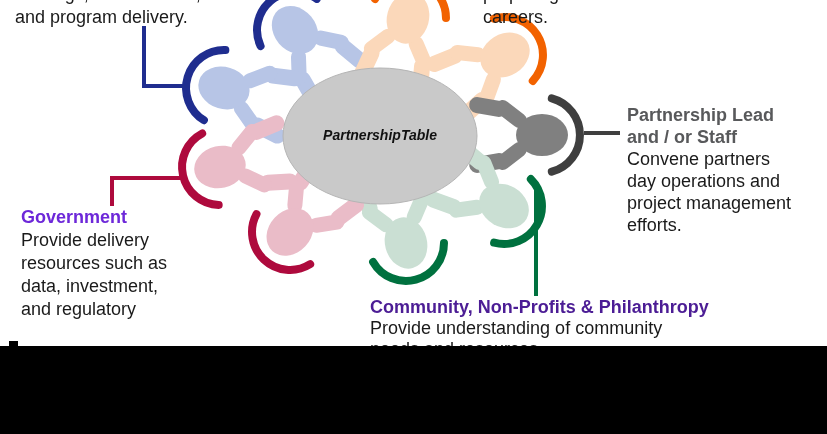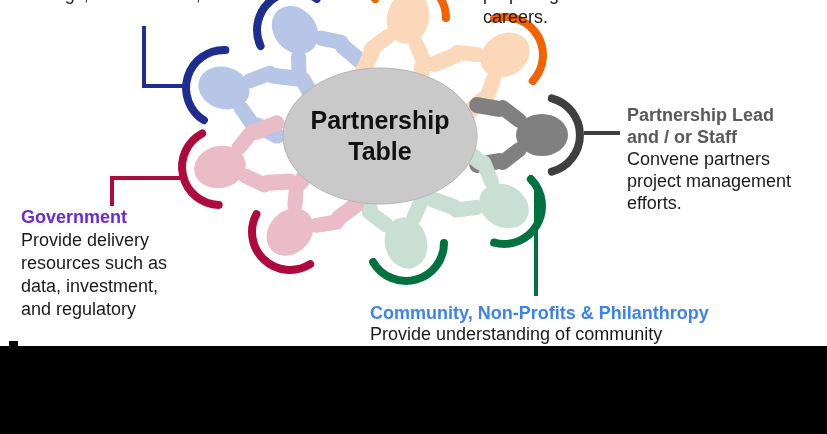--- a/index.html
+++ b/index.html
@@ -6,27 +6,27 @@
   #canvas{
     position:relative;width:827px;height:434px;overflow:hidden;
     background:#ffffff;font-family:"Liberation Sans",sans-serif;
   }
   #diagram{position:absolute;left:0;top:0;}
   .txt{position:absolute;font-size:18px;line-height:23px;color:#1a1a1a;white-space:nowrap;}
   .txt div{white-space:nowrap;}
   .bold{font-weight:700;}
   .c-lead{color:#58595b;}
   .c-gov{color:#6d28d9;}
-  .c-com{color:#3b82f6;margin-top:6px;}
+  .c-com{color:#4c1d95;}
   .lead-block{line-height:22px;}
   .com-block{line-height:21px;}
   .center-label{
     position:absolute;left:283px;top:70px;width:194px;height:132px;
-    display:flex;flex-direction:column;align-items:center;justify-content:center;
-    font-weight:700;font-size:25px;line-height:1.25;color:#111111;text-align:center;
+    display:flex;flex-direction:row;align-items:center;justify-content:center;
+    font-weight:700;font-size:14px;line-height:1.25;color:#111111;text-align:center;font-style:italic;
   }
   .footer-bar{position:absolute;left:0;top:346px;width:827px;height:88px;background:#000000;}
   .footer-nub{position:absolute;left:9px;top:341px;width:9px;height:5px;background:#000000;}
 </style>
 </head>
 <body>
 
 <div id="canvas">
 
   <svg id="diagram" width="827" height="434" viewBox="0 0 827 434">
@@ -113,31 +113,33 @@
       </g>
   </svg>
 
   <div class="center-label">
     <span>Partnership</span>
     <span>Table</span>
   </div>
 
   <div class="txt" style="left:15px;top:-17px;">
     <div>offerings, accreditation,</div>
+    <div>and program delivery.</div>
   </div>
 
   <div class="txt" style="left:483px;top:-17px;">
     <div>preparing</div>
     <div>careers.</div>
   </div>
 
   <div class="txt lead-block" style="left:627px;top:104px;">
     <div class="bold c-lead">Partnership Lead</div>
     <div class="bold c-lead">and / or Staff</div>
     <div>Convene partners</div>
+    <div>day operations and</div>
     <div>project management</div>
     <div>efforts.</div>
   </div>
 
   <div class="txt" style="left:21px;top:206px;">
     <div class="bold c-gov">Government</div>
     <div>Provide delivery</div>
     <div>resources such as</div>
     <div>data, investment,</div>
     <div>and regulatory</div>

